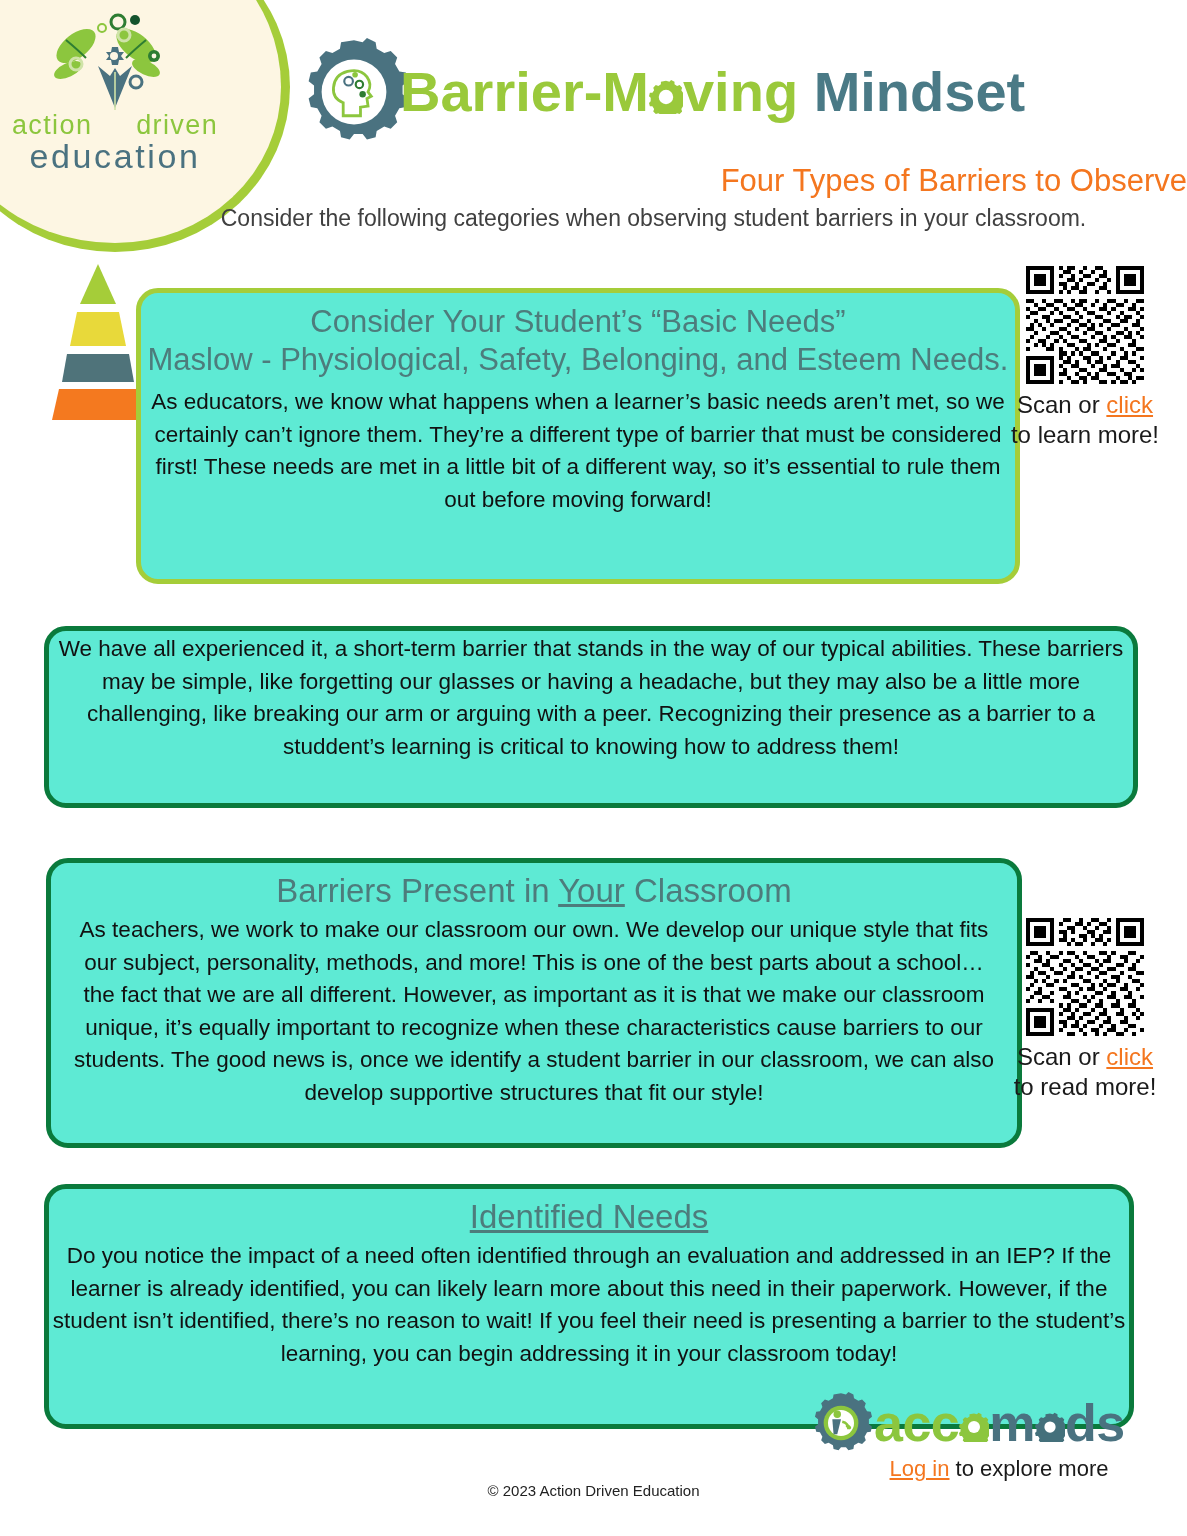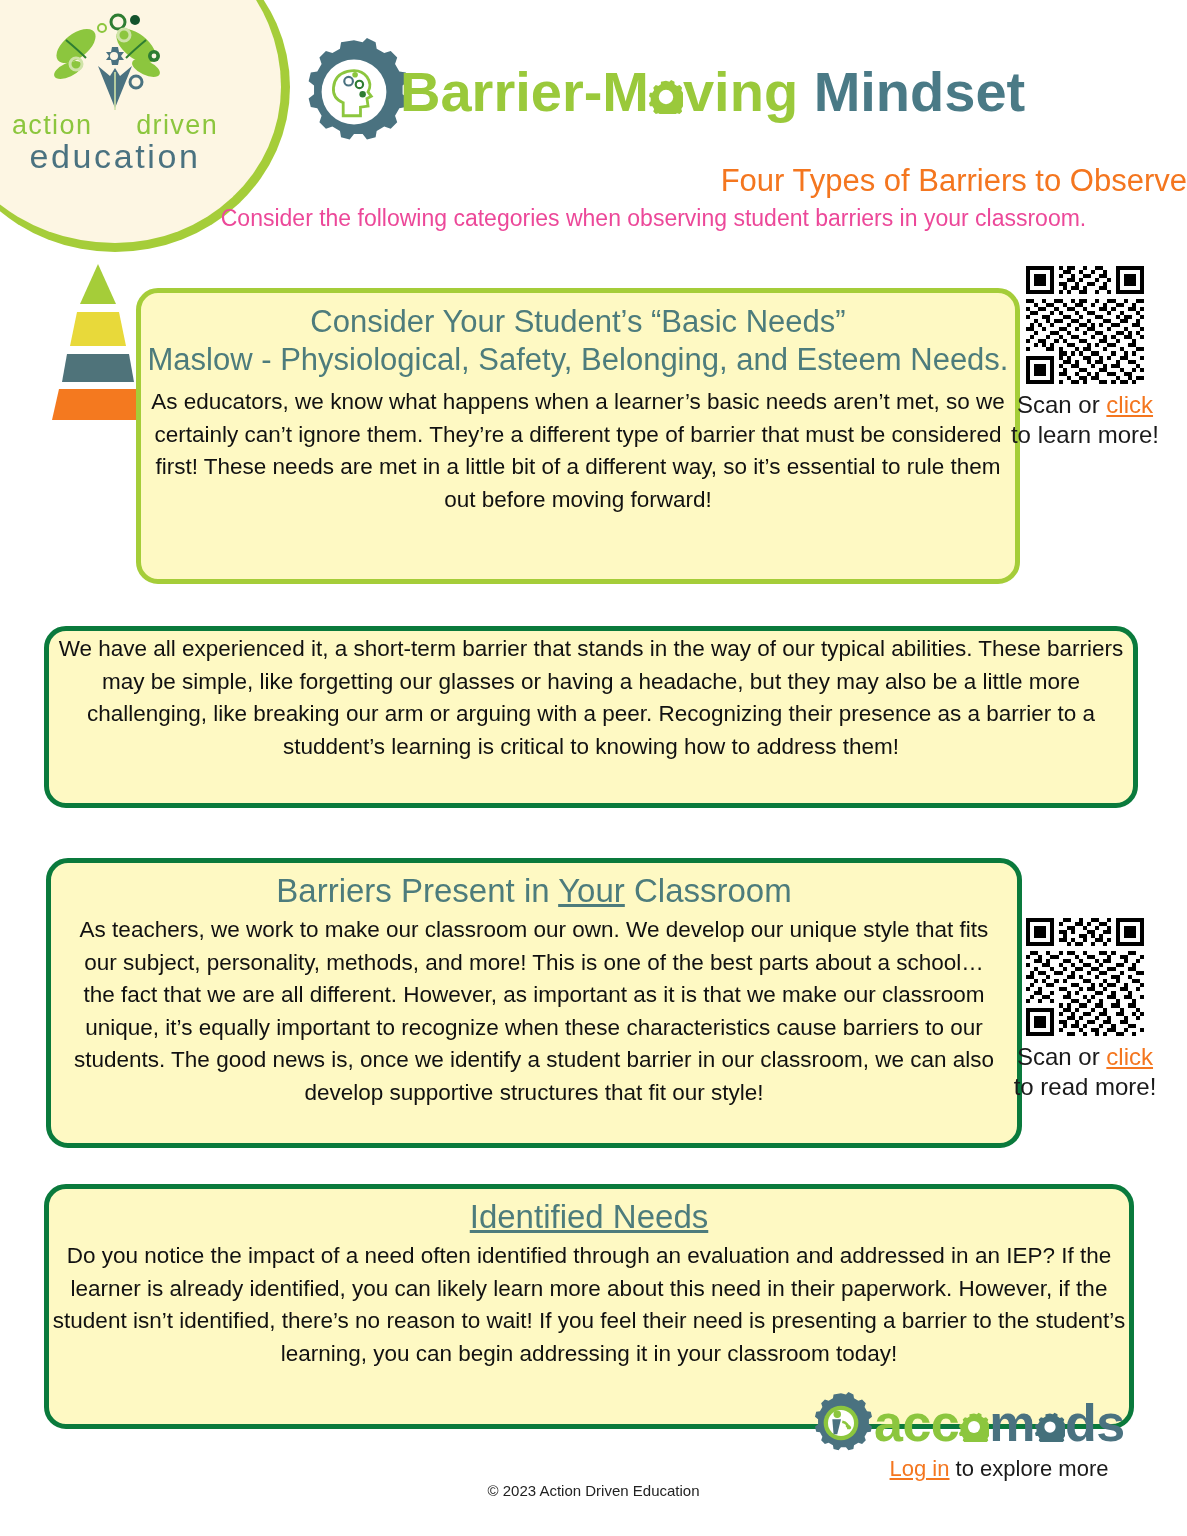--- a/index.html
+++ b/index.html
@@ -59,30 +59,30 @@
   .title-text .gearO { display: inline-block; width: 34px; height: 34px; vertical-align: -3px; }
 
   .subtitle {
     position: absolute; left: 0; top: 163px; width: 1187px;
     text-align: right; padding-left: 120px;
     font-size: 31px; color: #f4761f;
   }
   .subsubtitle {
     position: absolute; left: 0; top: 205px; width: 1187px;
     text-align: center; padding-left: 120px;
-    font-size: 23px; color: #ec4899;
+    font-size: 23px; color: #404040;
   }
 
   
   .pyramid { position: absolute; left: 28px; top: 262px; width: 140px; height: 160px; }
 
   
   .box {
     position: absolute;
-    background: #fef9c3;
+    background: #5eead4;
     border-radius: 22px;
   }
   .box-1 {
     left: 136px; top: 288px; width: 884px; height: 296px;
     border: 5px solid #a5cd39;
   }
   .box-2 {
     left: 44px; top: 626px; width: 1094px; height: 182px;
     border: 5px solid #0a7a3c;
   }

